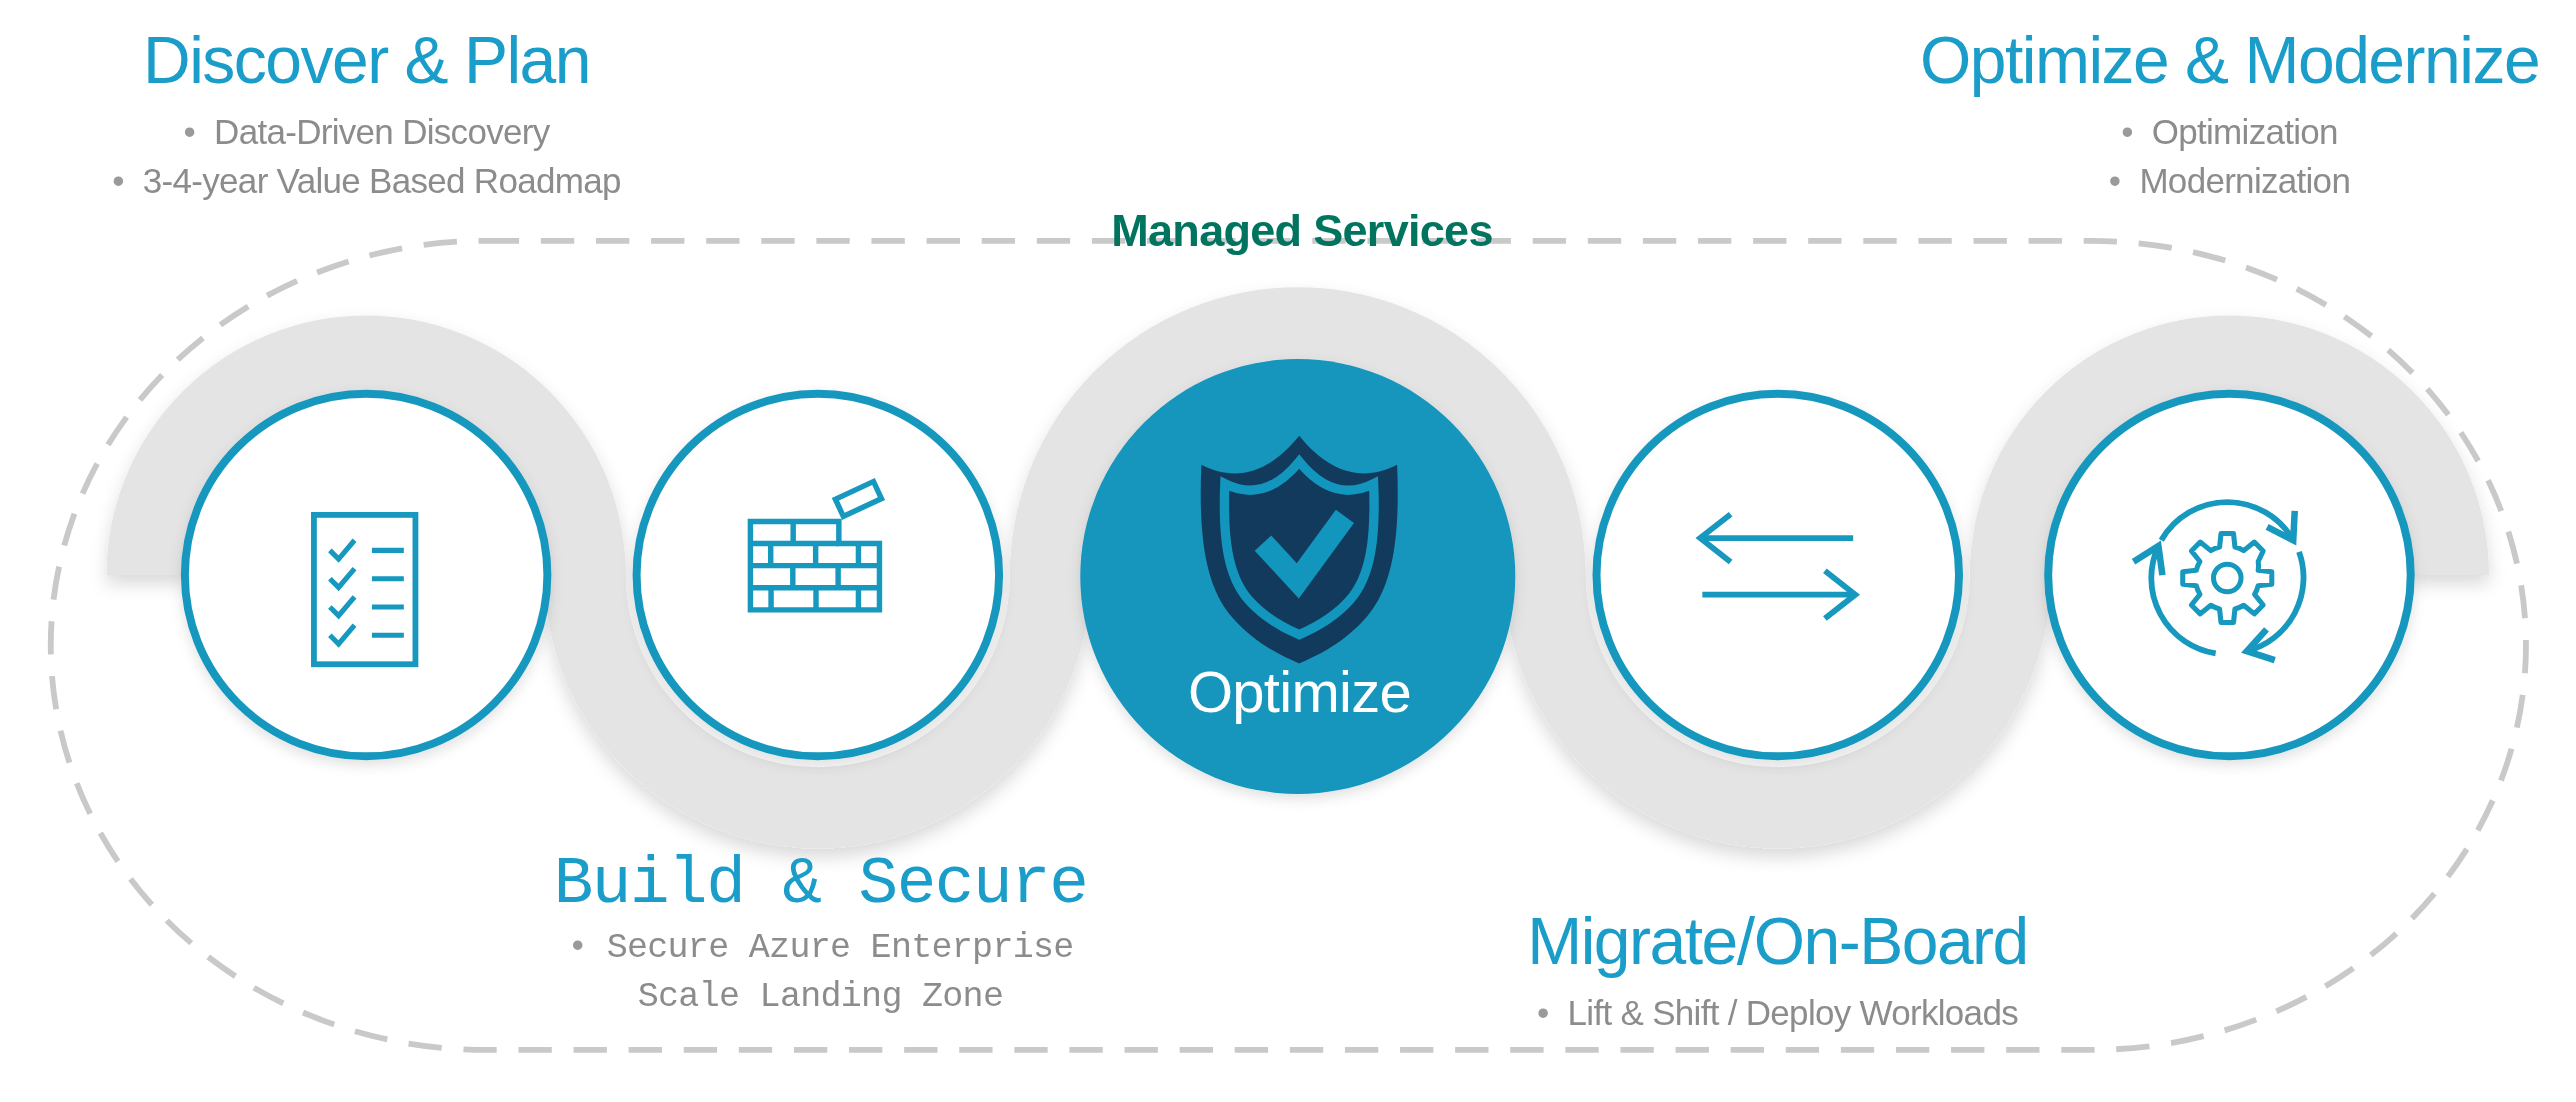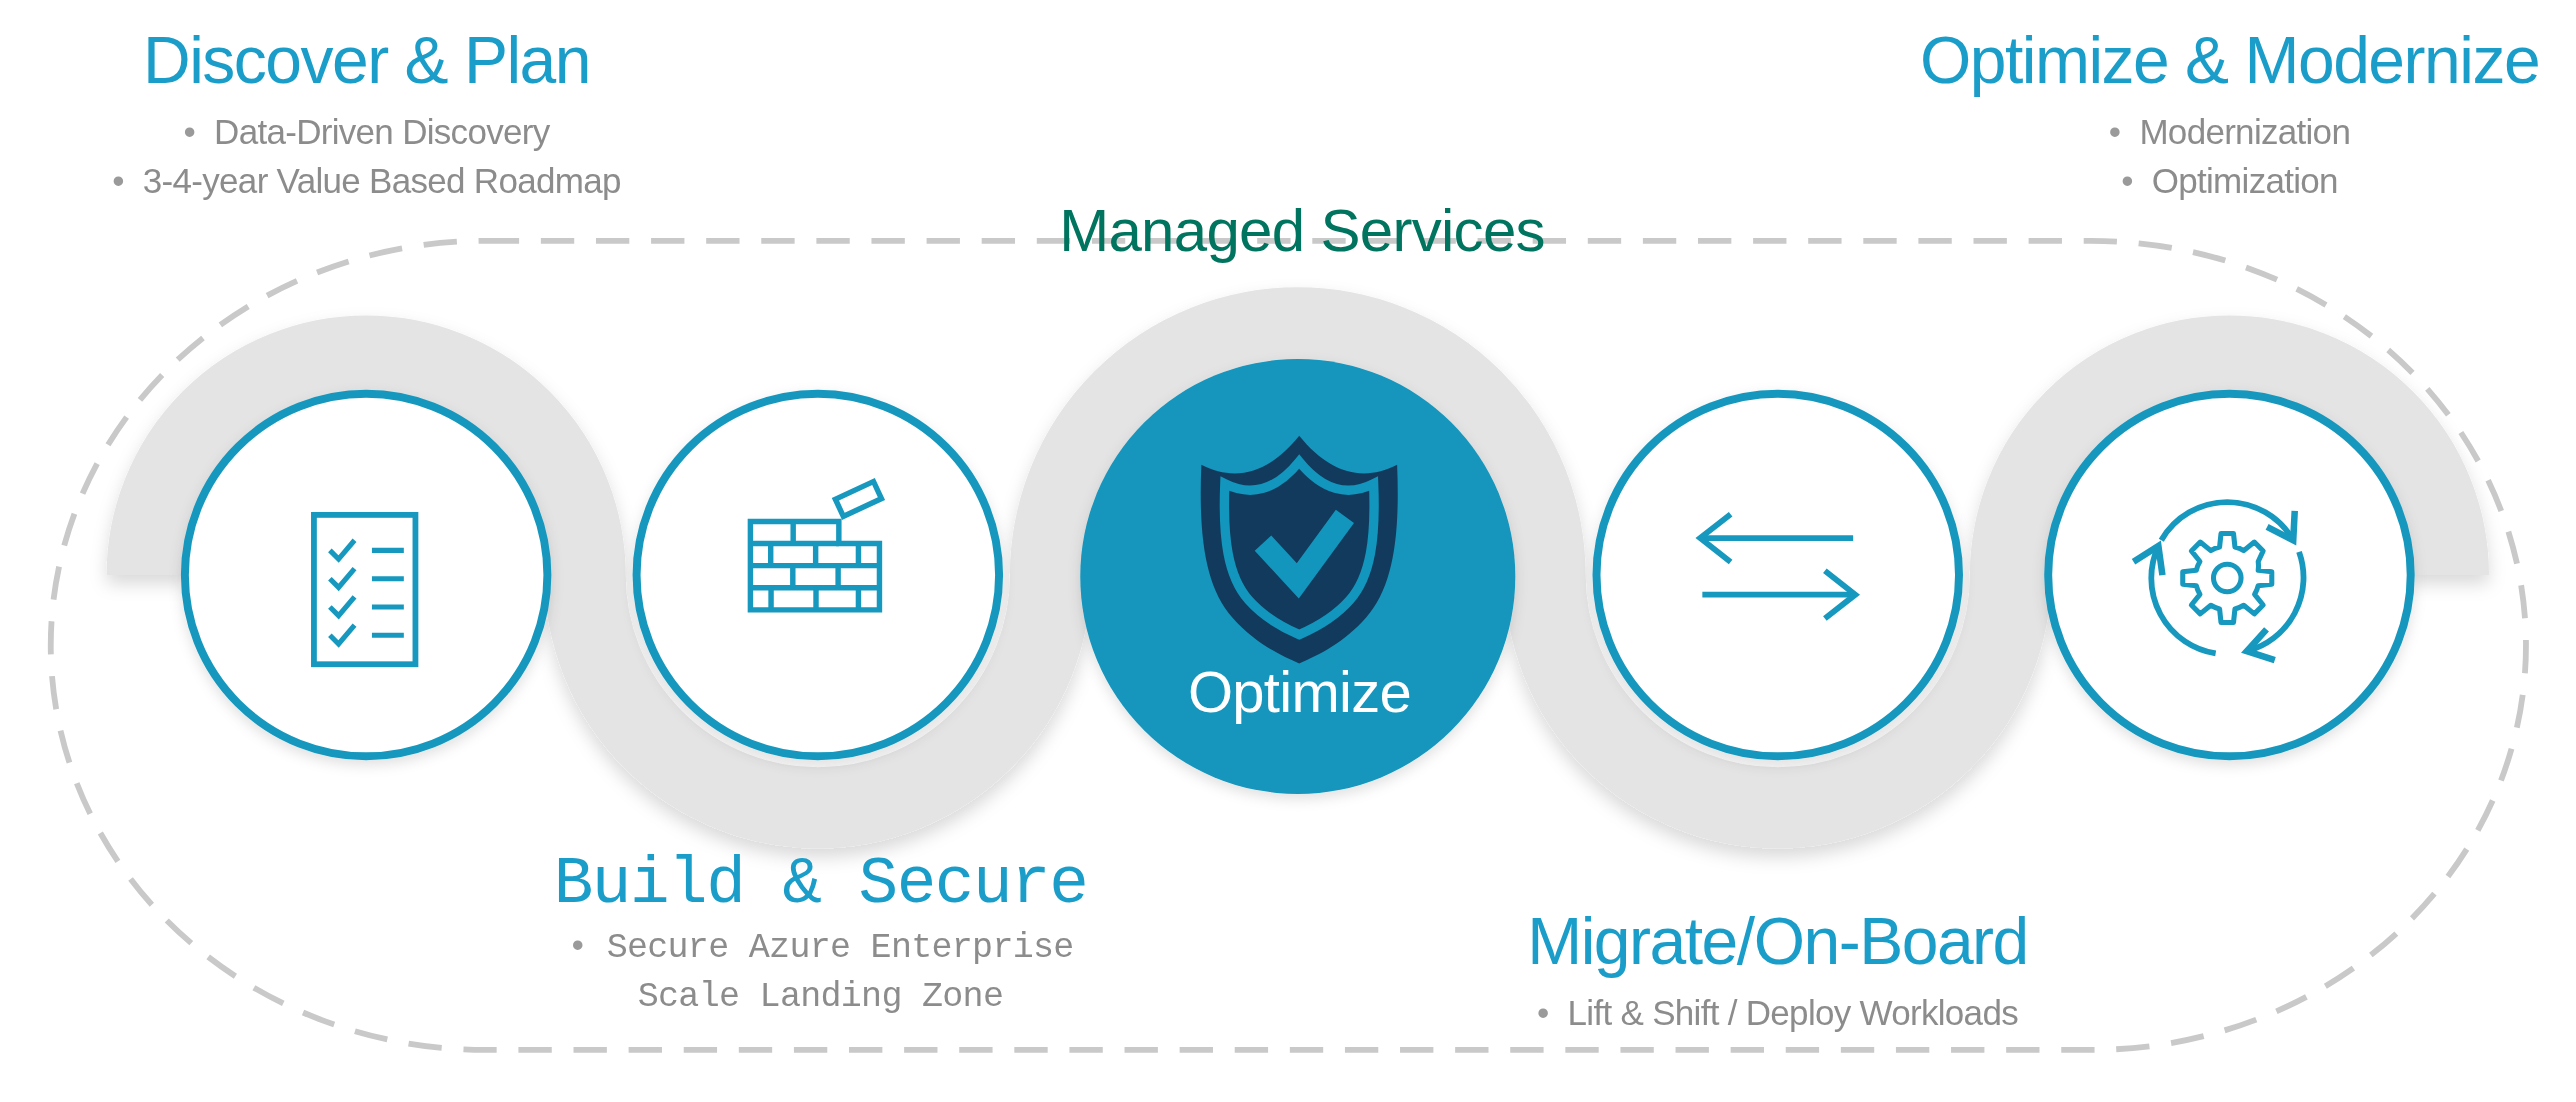--- a/index.html
+++ b/index.html
@@ -17,21 +17,21 @@
     color:#1B9DC9;white-space:nowrap;
   }
   .bullets{margin-top:11.6px;}
   .bullet{
     font-size:35px;line-height:49px;color:#8C8C8C;letter-spacing:-0.7px;
   }
   .bullet .dot{margin-right:19px;color:#9A9A9A;}
   .bullet-wrap{max-width:602px;margin:4px auto;}
   .managed-label{
     position:absolute;left:1048px;top:202px;width:508px;
-    text-align:center;font-size:60px;line-height:58px;font-weight:400;
+    text-align:center;font-size:45px;line-height:58px;font-weight:700;
     letter-spacing:-0.7px;color:#00745E;white-space:nowrap;
   }
   .security-label{
     position:absolute;left:1082px;top:658px;width:435px;
     text-align:center;font-size:58px;line-height:67px;color:#ffffff;
     letter-spacing:-0.7px;
   }
 </style>
 </head>
 <body>
@@ -146,22 +146,22 @@
     <div class="stage-title">Discover &amp; Plan</div>
     <div class="bullets">
       <div class="bullet"><span class="dot">•</span><span>Data-Driven Discovery</span></div>
       <div class="bullet"><span class="dot">•</span><span>3-4-year Value Based Roadmap</span></div>
     </div>
   </div>
 
   <div class="stage-block" style="left:1903px;top:25px;width:653px;">
     <div class="stage-title">Optimize &amp; Modernize</div>
     <div class="bullets">
+      <div class="bullet"><span class="dot">•</span><span>Optimization</span></div>
       <div class="bullet"><span class="dot">•</span><span>Modernization</span></div>
-      <div class="bullet"><span class="dot">•</span><span>Optimization</span></div>
     </div>
   </div>
 
   <div class="stage-block" style="left:494px;top:850px;width:653px;font-family:Liberation Mono, monospace;">
     <div class="stage-title">Build &amp; Secure</div>
     <div class="bullets bullet-wrap">
       <div class="bullet"><span class="dot">•</span><span>Secure Azure Enterprise Scale Landing Zone</span></div>
     </div>
   </div>
 

